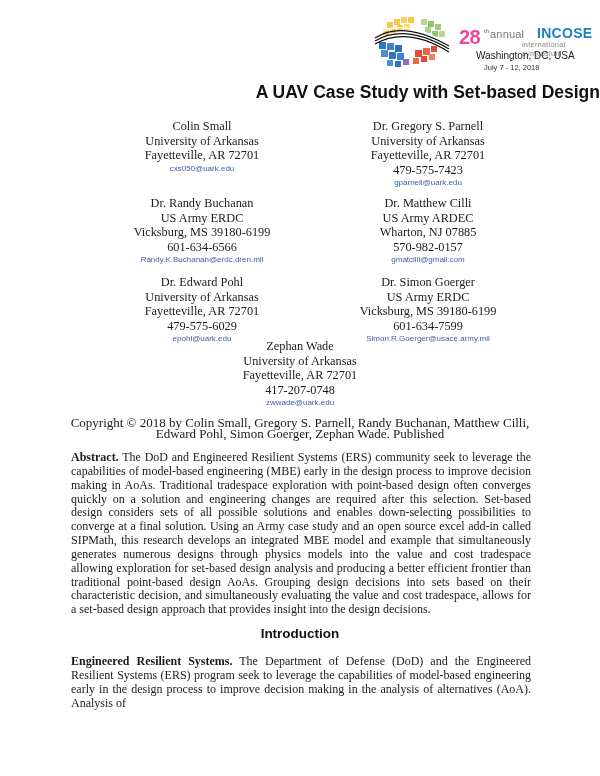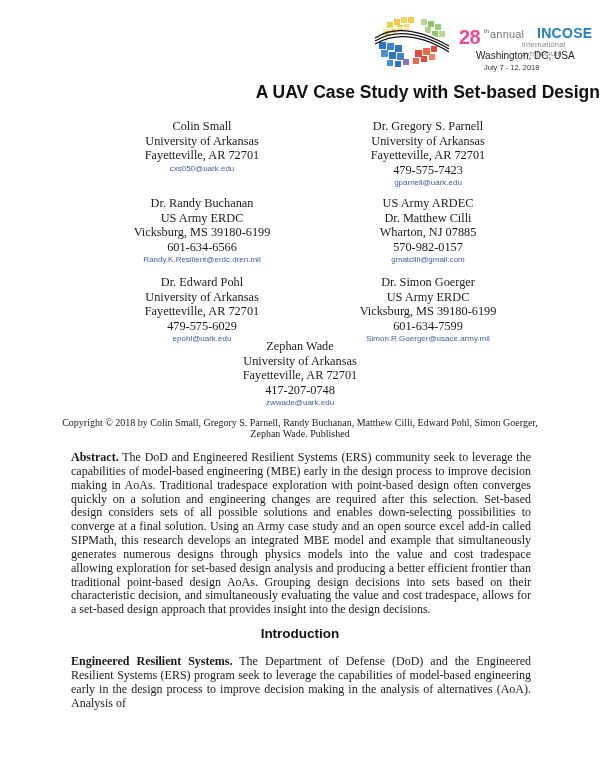--- a/index.html
+++ b/index.html
@@ -13,21 +13,21 @@
   .logo-incose { position:absolute; left:164px; top:17px; font-family:"Liberation Sans", sans-serif; font-weight:bold; font-size:14px; color:#1f7fc3; letter-spacing:0.3px; }
   .logo-intl { position:absolute; left:117px; top:32px; font-family:"Liberation Sans", sans-serif; font-size:7.5px; color:#888; letter-spacing:0.2px;padding-left:32px; }
   .logo-loc { position:absolute; left:103px; top:42px; font-family:Liberation Sans, sans-serif; font-size:10px; color:#222; }
   .logo-date { position:absolute; left:111px; top:55px; font-family:"Liberation Sans", sans-serif; font-size:7.5px; color:#333; }
 
   .title { position:absolute; left:0; width:600px; top:82px; text-align:right; font-family:"Liberation Sans", sans-serif; font-weight:bold; font-size:17.5px; color:#111; }
 
   .author { position:absolute; width:220px; text-align:center; font-size:12.3px; line-height:14.5px; color:#1a1a1a; }
   .author .email { display:block; font-family:"Liberation Sans", sans-serif; font-size:8px; color:#3a5fa8; line-height:12px; }
 
-  .copyright { position:absolute; left:60px; width:480px; top:417px; text-align:center; font-size:10px; line-height:11px; color:#1a1a1a; }
+  .copyright { position:absolute; left:60px; width:480px; top:417px; text-align:center; font-size:13px; line-height:11px; color:#1a1a1a; }
 
   .para { position:absolute; left:71px; width:460px; font-size:12px; line-height:13.85px; text-align:justify; color:#1a1a1a; }
   .para b { font-weight:bold; }
 
   .section { position:absolute; left:0; width:600px; top:626px; text-align:center; font-family:"Liberation Sans", sans-serif; font-weight:bold; font-size:13.5px; color:#111; }
 </style>
 </head>
 <body>
 
 <div class="logo">
@@ -92,26 +92,26 @@
   <div>Fayetteville, AR 72701</div>
   <div>479-575-7423</div>
   <a class="email">gparnell@uark.edu</a>
 </div>
 
 <div class="author" style="left:92px; top:196px;">
   <div>Dr. Randy Buchanan</div>
   <div>US Army ERDC</div>
   <div>Vicksburg, MS 39180-6199</div>
   <div>601-634-6566</div>
-  <a class="email">Randy.K.Resilient@erdc.dren.mil</a>
+  <a class="email">Randy.K.Buchanan@erdc.dren.mil</a>
 </div>
 
 <div class="author" style="left:318px; top:196px;">
+  <div>Dr. Matthew Cilli</div>
   <div>US Army ARDEC</div>
-  <div>Dr. Matthew Cilli</div>
   <div>Wharton, NJ 07885</div>
   <div>570-982-0157</div>
   <a class="email">gmatcilli@gmail.com</a>
 </div>
 
 <div class="author" style="left:92px; top:275px;">
   <div>Dr. Edward Pohl</div>
   <div>University of Arkansas</div>
   <div>Fayetteville, AR 72701</div>
   <div>479-575-6029</div>

